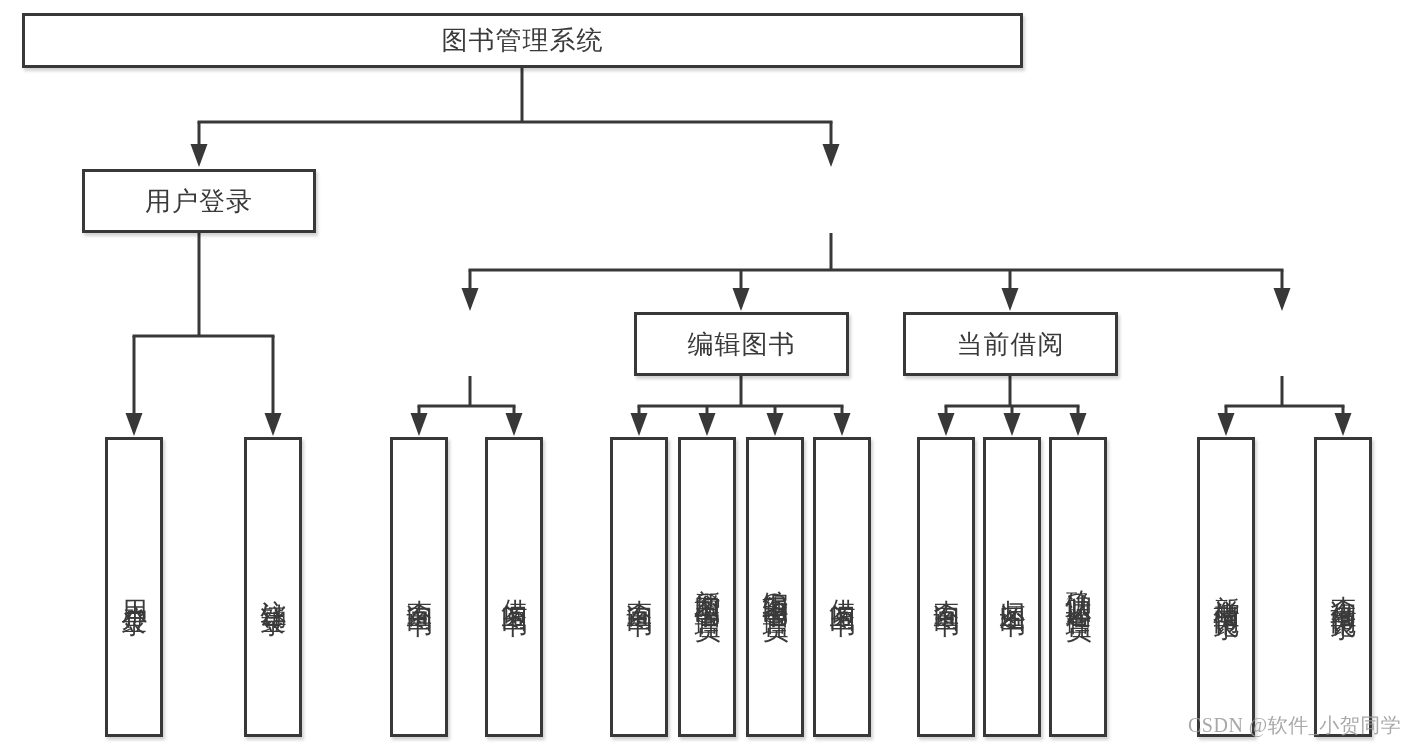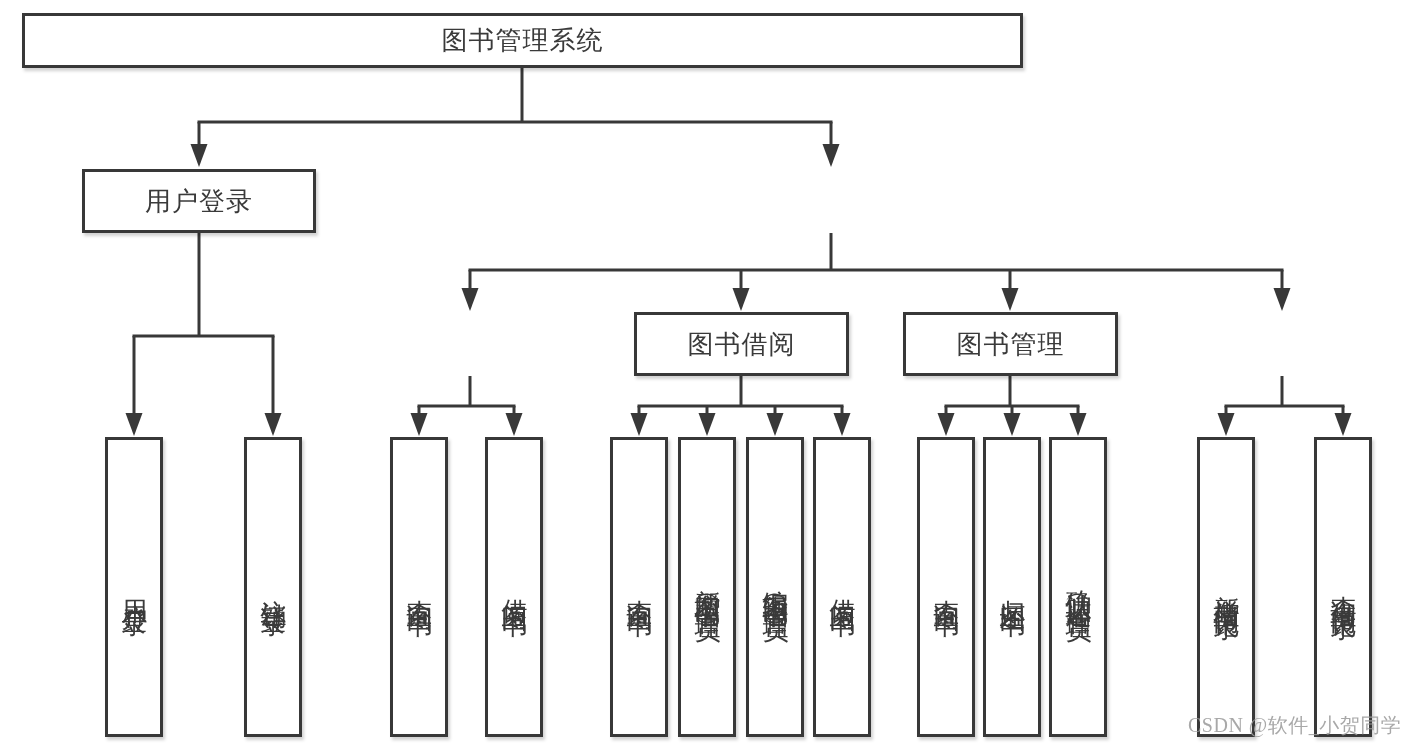--- a/index.html
+++ b/index.html
@@ -126,24 +126,24 @@
 
   <div class="node" style="left:22px;top:13px;width:1001px;height:55px">
     <span class="label">图书管理系统</span>
   </div>
 
   <div class="node" style="left:82px;top:169px;width:234px;height:64px">
     <span class="label">用户登录</span>
   </div>
 
   <div class="node" style="left:634px;top:312px;width:215px;height:64px">
-    <span class="label">图书借阅</span>
+    <span class="label">编辑图书</span>
   </div>
   <div class="node" style="left:903px;top:312px;width:215px;height:64px">
-    <span class="label">图书管理</span>
+    <span class="label">当前借阅</span>
   </div>
 
   <div class="node" style="left:105px;top:437px;width:58px;height:300px">
     <span class="label vtext">用户登录</span>
   </div>
   <div class="node" style="left:244px;top:437px;width:58px;height:300px">
     <span class="label vtext">注销登录</span>
   </div>
 
   <div class="node" style="left:390px;top:437px;width:58px;height:300px">

